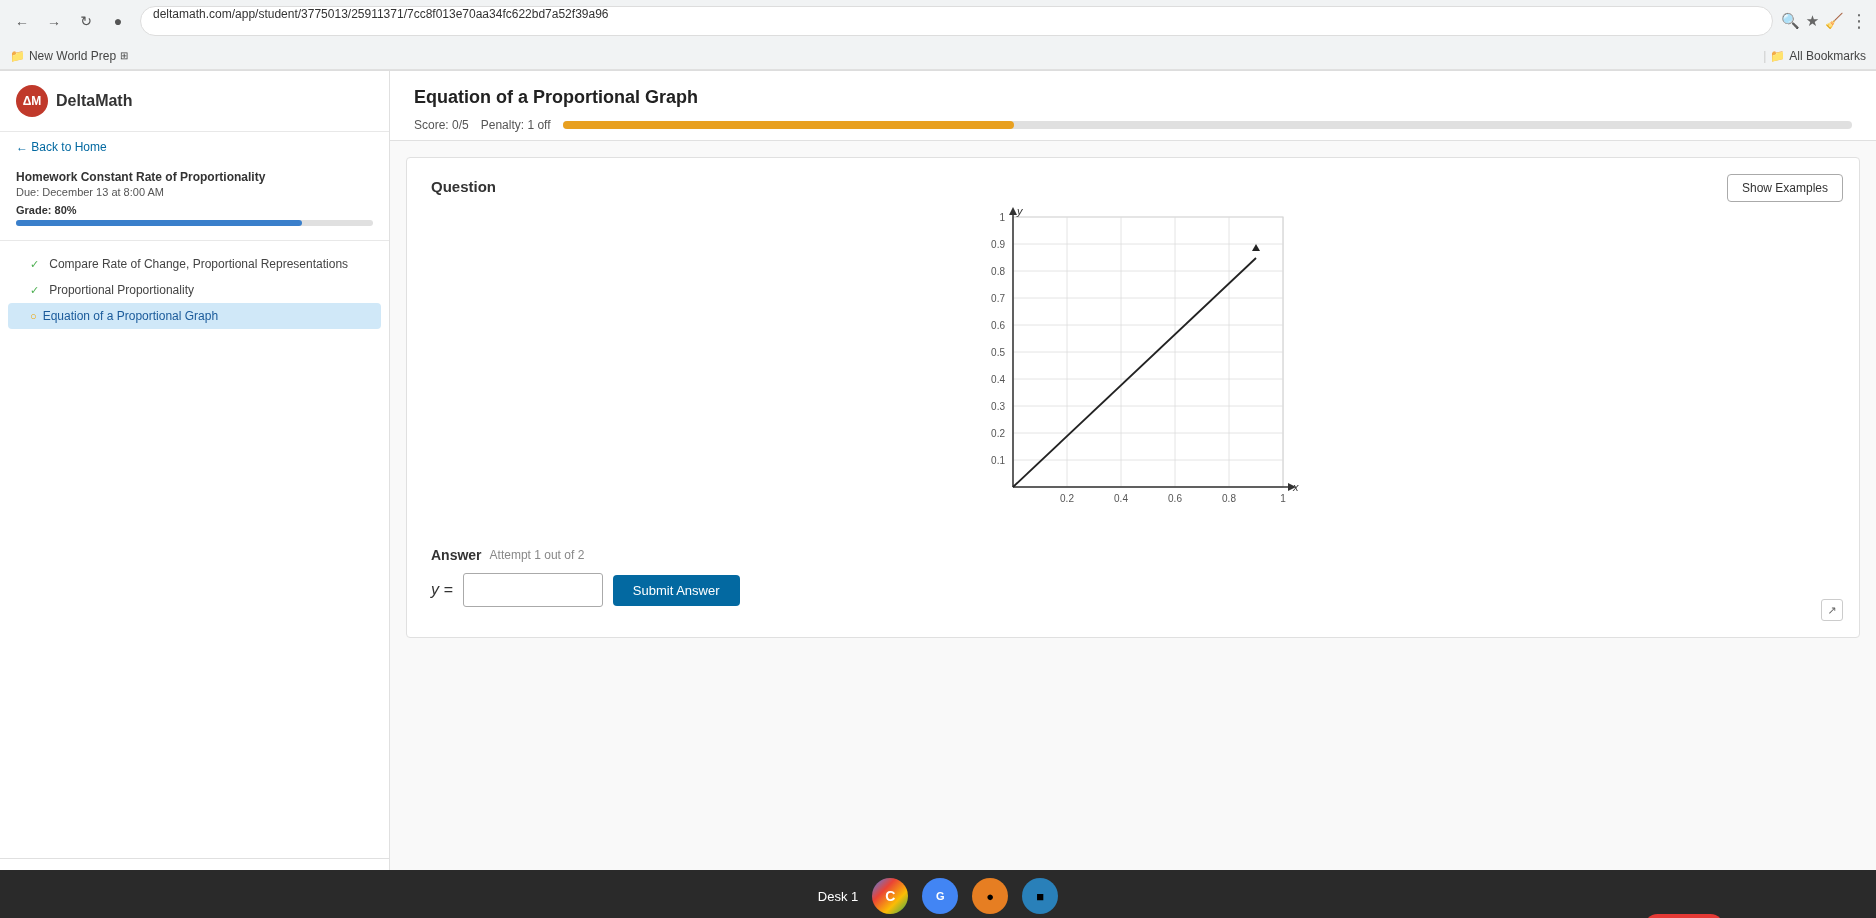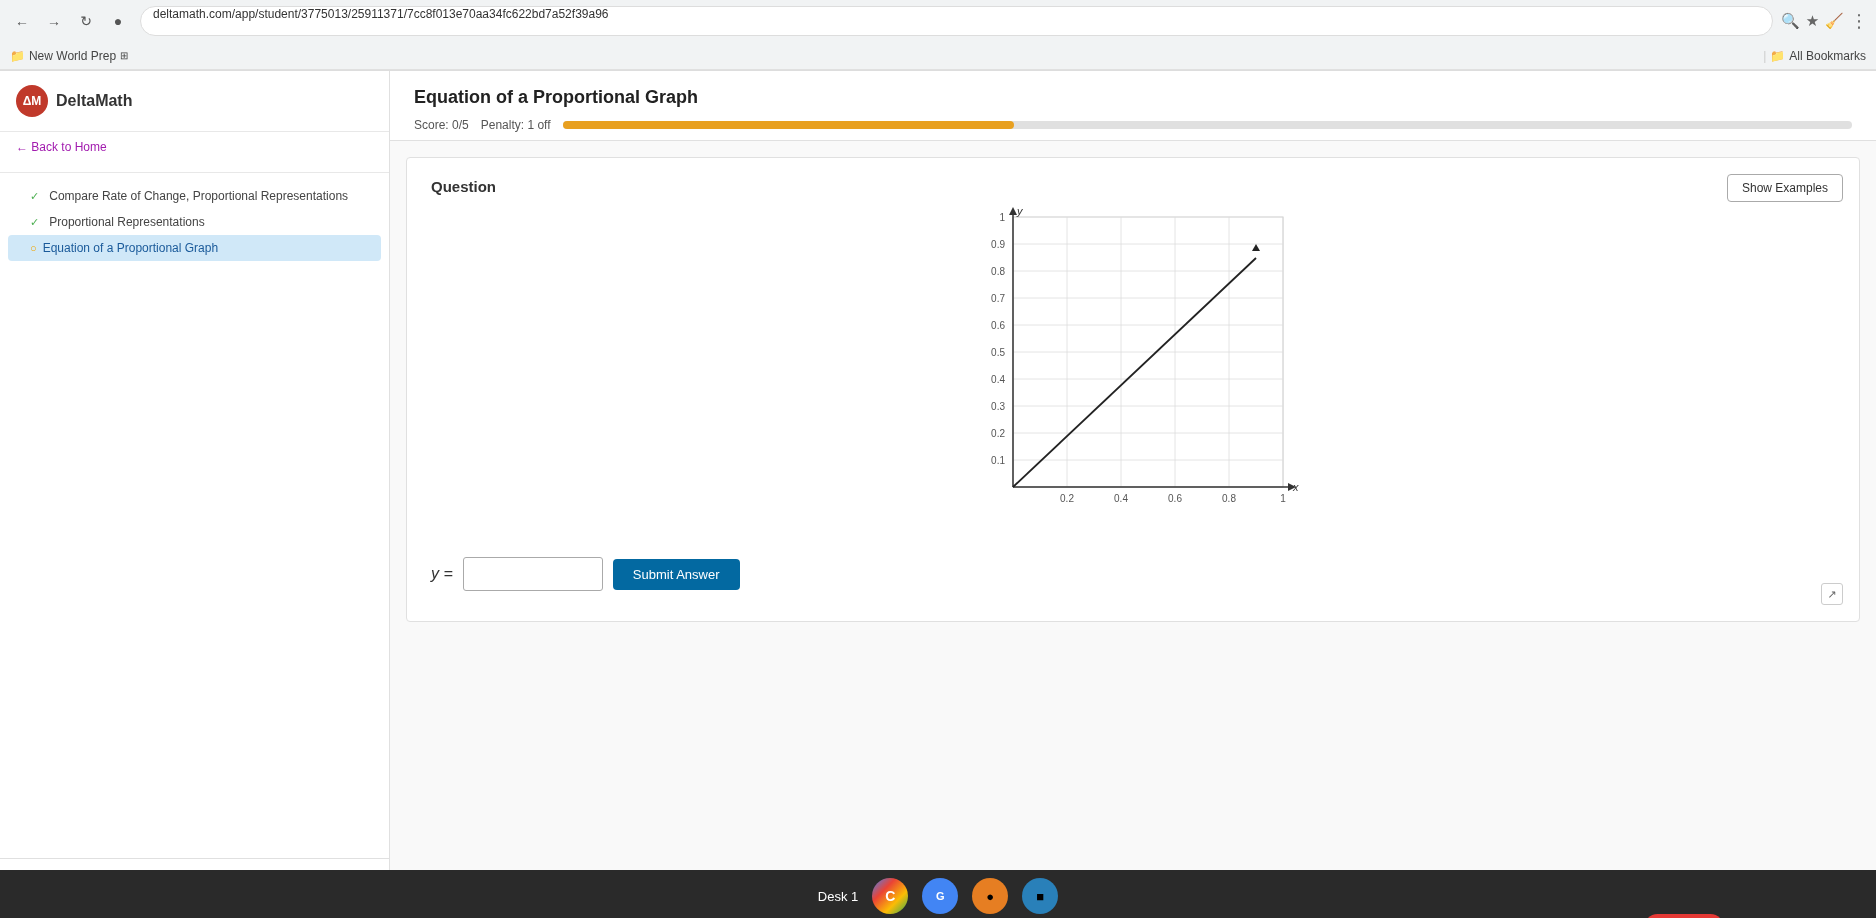--- a/index.html
+++ b/index.html
@@ -48,21 +48,21 @@
       padding: 14px 16px; display: flex; align-items: center; gap: 8px;
       border-bottom: 1px solid #e8e8e8;
     }
     .logo-circle {
       width: 32px; height: 32px; border-radius: 50%; background: #c0392b;
       display: flex; align-items: center; justify-content: center; color: white; font-weight: bold; font-size: 12px;
     }
     .logo-text { font-size: 16px; font-weight: bold; color: #333; }
 
     .back-link {
-      padding: 8px 16px; font-size: 12px; color: #a21caf; cursor: pointer;
+      padding: 8px 16px; font-size: 12px; color: #0369a1; cursor: pointer;
       display: flex; align-items: center; gap: 4px;
     }
 
     .sidebar-homework-info { padding: 8px 16px 4px; }
     .homework-title { font-size: 12px; font-weight: bold; color: #333; }
     .homework-due { font-size: 11px; color: #555; margin-top: 2px; }
     .grade-label { font-size: 11px; font-weight: bold; color: #333; margin-top: 6px; }
     .grade-bar-container { height: 6px; background: #e0e0e0; border-radius: 3px; margin-top: 4px; }
     .grade-bar { height: 6px; background: #3a7fcb; border-radius: 3px; }
 
@@ -202,30 +202,38 @@
       <div class="logo-circle">
         <span>ΔM</span>
       </div>
       <span class="logo-text">DeltaMath</span>
     </div>
 
     <div class="back-link">
       <span>← Back to Home</span>
     </div>
 
+    <div class="sidebar-homework-info">
+      <div class="homework-title">Homework Constant Rate of Proportionality</div>
+      <div class="homework-due">Due: December 13 at 8:00 AM</div>
+      <div class="grade-label">Grade: 80%</div>
+      <div class="grade-bar-container">
+        <div class="grade-bar" style="width:80%;"></div>
+      </div>
+    </div>
 
     <div class="sidebar-divider"></div>
 
     <div class="nav-item">
       <span class="check">✓</span>
       <span>Compare Rate of Change, Proportional Representations</span>
     </div>
     <div class="nav-item">
       <span class="check">✓</span>
-      <span>Proportional Representations</span>
+      <span>Proportional Proportionality</span>
     </div>
     <div class="nav-item active">
       <span class="clock">○</span>
       <span>Equation of a Proportional Graph</span>
     </div>
 
     <div class="sidebar-bottom">
       <div class="calculator-row">
         <span>▣</span>
         <span>Calculator</span>
@@ -303,20 +311,24 @@
 
           <text x="330" y="284" font-size="11" fill="#333" font-style="italic">x</text>
 
           <line x1="50" y1="280" x2="293" y2="51" stroke="#222" stroke-width="1.8"></line>
 
           <polygon points="289,44 297,44 293,37" fill="#222"></polygon>
         </svg>
       </div>
 
       <div class="answer-area">
+        <div class="answer-label">
+          <span>Answer</span>
+          <span class="attempt-text">Attempt 1 out of 2</span>
+        </div>
         <div class="answer-row">
           <span class="y-equals">y =</span>
           <input type="text" class="answer-input" placeholder="" style="">
           <button class="submit-btn">Submit Answer</button>
         </div>
       </div>
 
       <div class="expand-icon">↗</div>
     </div>
   </div>

